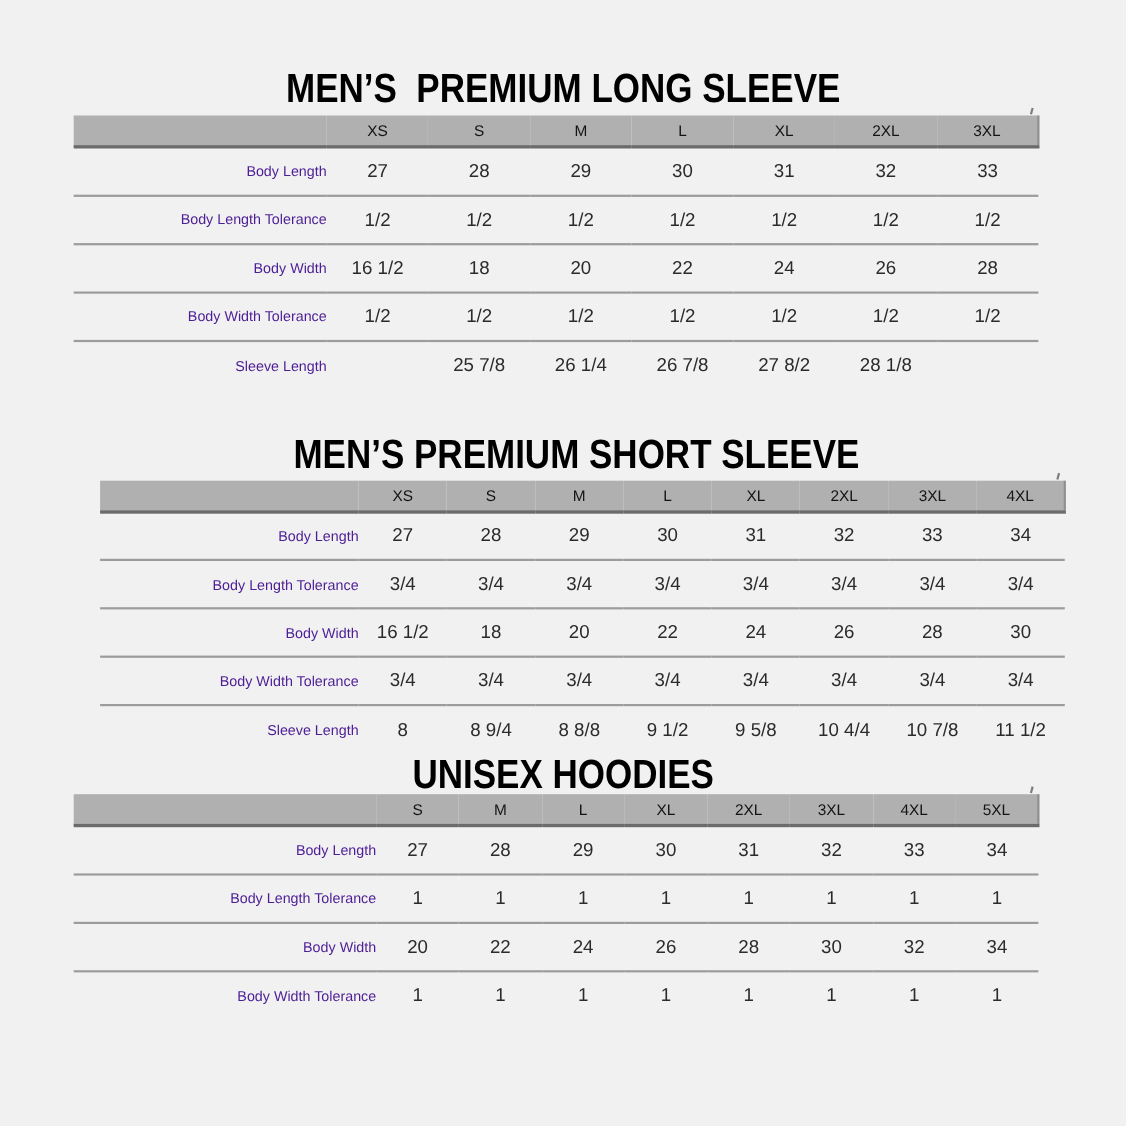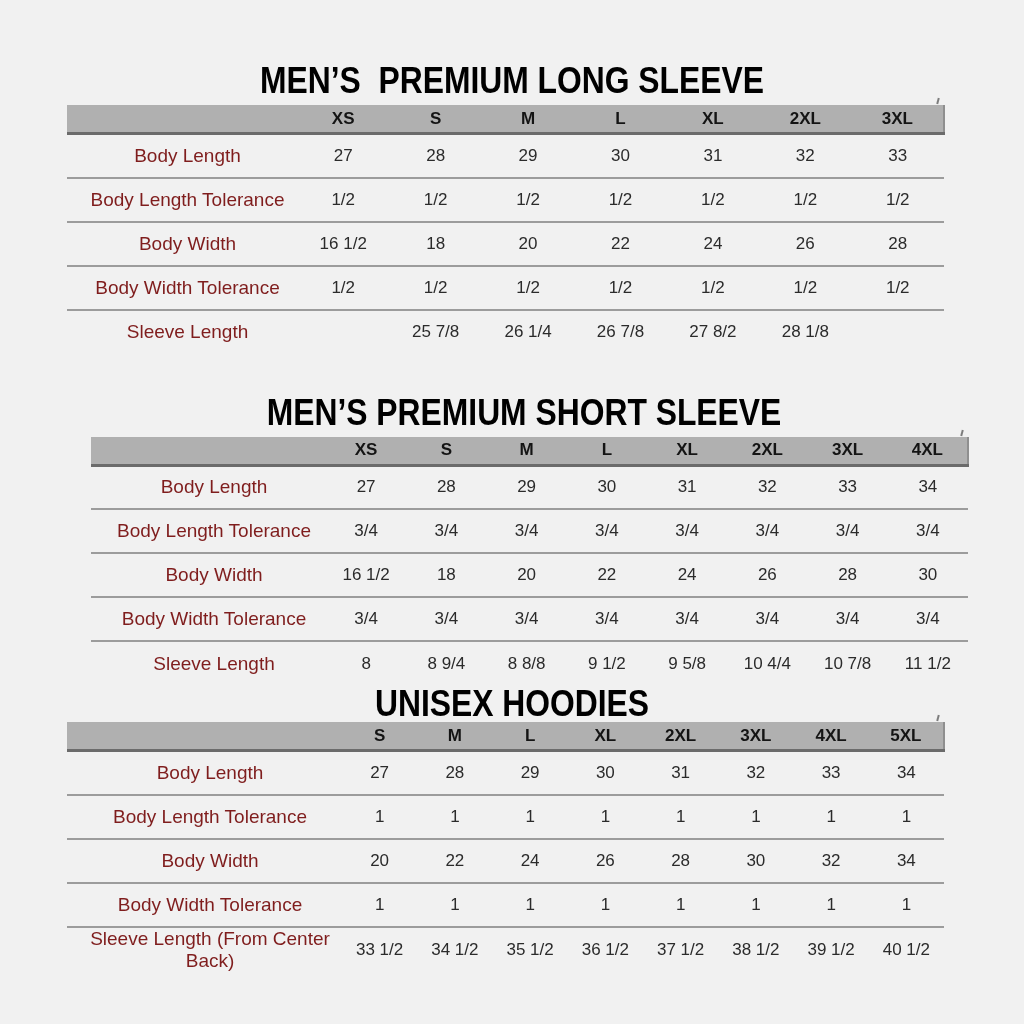--- a/index.html
+++ b/index.html
@@ -34,45 +34,45 @@
   }
   table.size-table {
     width: 100%;
     border-collapse: collapse;
     table-layout: fixed;
   }
   thead th {
     background: #b0b0b0;
     height: 27px;
     padding: 0;
-    font-size: 17px;
-    font-weight: bold;
+    font-size: 14px;
+    font-weight: normal;
     color: #141414;
     text-align: center;
     border-bottom: 3px solid #6b6b6b;
   }
   thead th.size-col:last-child { border-right: 2px solid #8f8f8f; }
   .t1 .label-col { width: 230px; }
   .t2 .label-col { width: 235px; }
   .t3 .label-col { width: 275px; }
   tbody td {
     height: 44px;
     box-sizing: border-box;
     padding: 0;
     font-size: 17px;
     color: #2b2b2b;
     text-align: center;
     vertical-align: middle;
   }
   tbody tr + tr td { border-top: 2px solid #9c9c9c; }
   td.row-label {
-    text-align: center;
+    text-align: right;
     padding-left: 11px;
-    font-size: 19px;
-    color: #7f1d1d;
+    font-size: 13px;
+    color: #4c1d95;
   }
   .tick {
     position: absolute;
     top: -7px;
     right: 6px;
     width: 2px;
     height: 6px;
     background: #7d7d7d;
     transform: rotate(15deg);
   }
@@ -290,29 +290,18 @@
               <td class="row-label">Body Width Tolerance</td>
               <td class="value-cell">1</td>
               <td class="value-cell">1</td>
               <td class="value-cell">1</td>
               <td class="value-cell">1</td>
               <td class="value-cell">1</td>
               <td class="value-cell">1</td>
               <td class="value-cell">1</td>
               <td class="value-cell">1</td>
             </tr>
-            <tr>
-              <td class="row-label">Sleeve Length (From Center Back)</td>
-              <td class="value-cell">33 1/2</td>
-              <td class="value-cell">34 1/2</td>
-              <td class="value-cell">35 1/2</td>
-              <td class="value-cell">36 1/2</td>
-              <td class="value-cell">37 1/2</td>
-              <td class="value-cell">38 1/2</td>
-              <td class="value-cell">39 1/2</td>
-              <td class="value-cell">40 1/2</td>
-            </tr>
           </tbody>
         </table>
     </div>
   </section>
 
 </div>
 
 </body></html>

